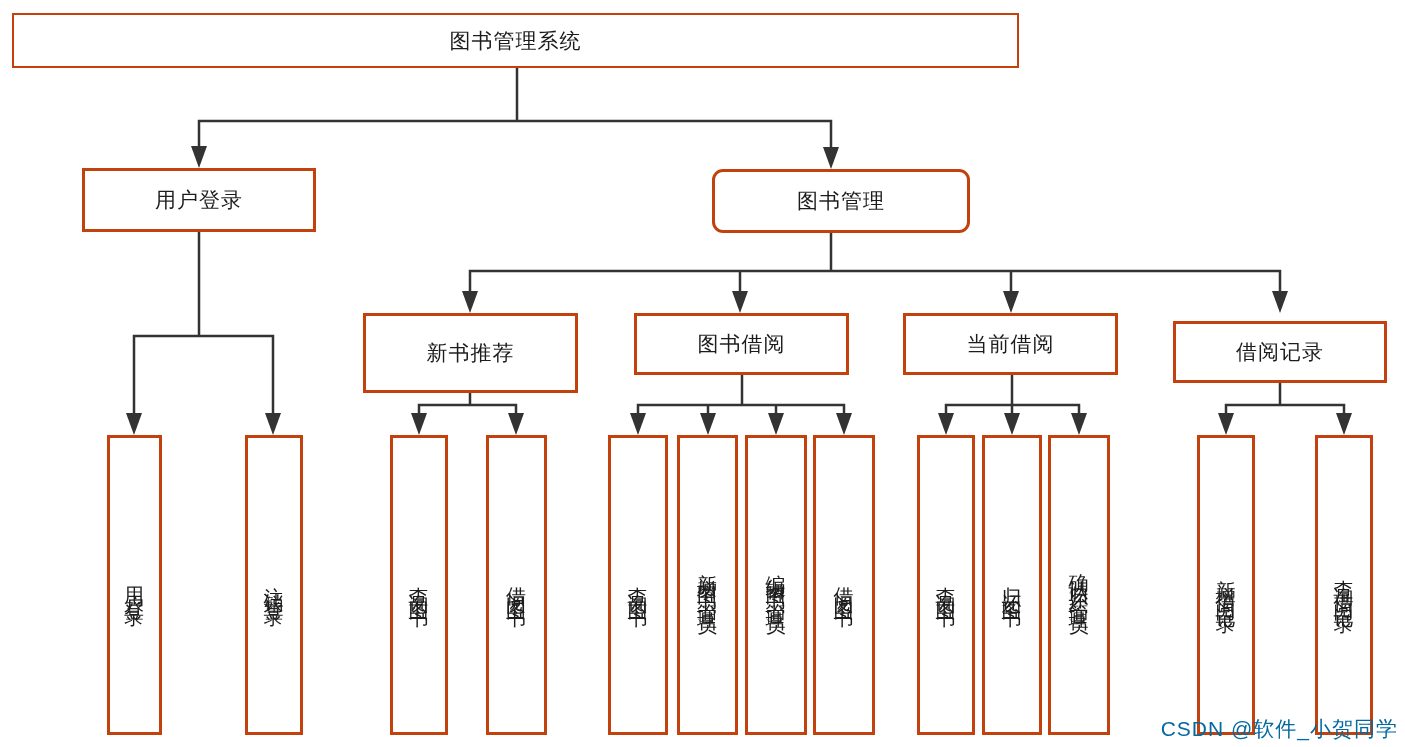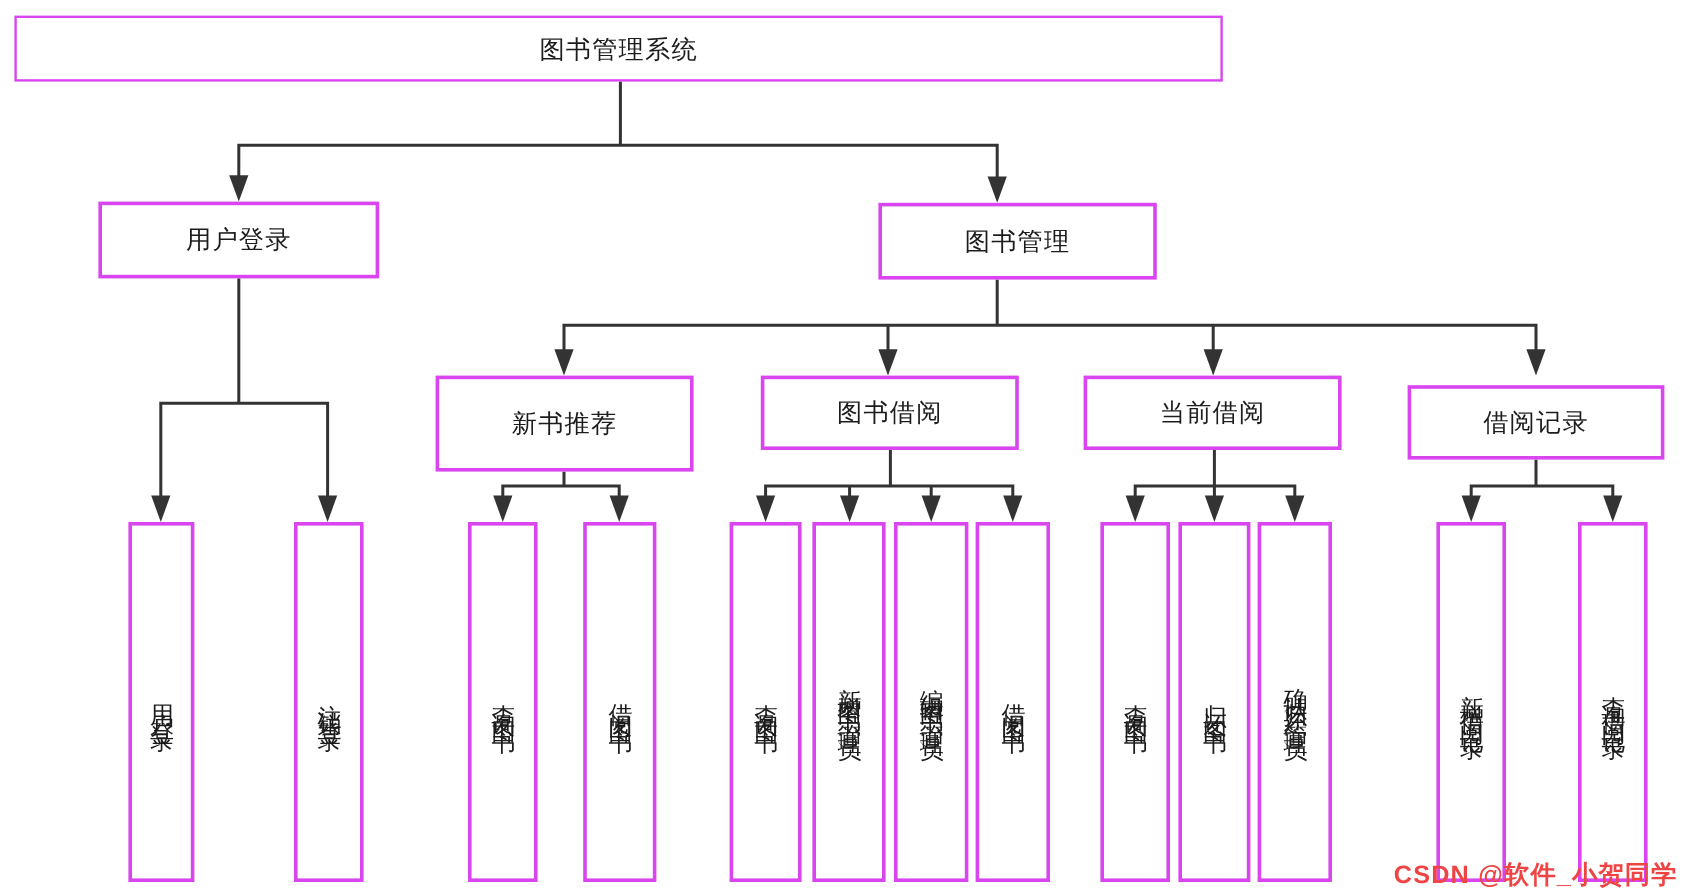--- a/index.html
+++ b/index.html
@@ -18,21 +18,21 @@
   .connector-layer {
     position: absolute;
     left: 0;
     top: 0;
     pointer-events: none;
   }
   .node {
     position: absolute;
     box-sizing: border-box;
     background: #ffffff;
-    border: 3px solid #d946ef;
+    border: 3px solid #c2410c;
     color: #1c1c1c;
     display: flex;
     align-items: center;
     justify-content: center;
     text-align: center;
   }
   .h-node {
     font-size: 21px;
     letter-spacing: 1px;
     white-space: nowrap;
@@ -49,25 +49,24 @@
     line-height: 1;
   }
   .v-node.long {
     letter-spacing: 6px;
   }
   .watermark {
     position: absolute;
     right: 7px;
     bottom: 4px;
     font-size: 21px;
-    color: #ef4444;
+    color: #0369a1;
     letter-spacing: 1px;
     white-space: nowrap;
     z-index: 20;
-    font-weight: bold;
   }
 </style>
 </head>
 <body>
 
 <div class="stage">
 
   <svg class="connector-layer" width="1405" height="747" viewBox="0 0 1405 747">
     <g stroke="#333333" stroke-width="2.5" fill="none" stroke-linecap="square">
 
@@ -107,21 +106,21 @@
       <polygon points="1004,413 1020,413 1012,435"></polygon>
       <polygon points="1071,413 1087,413 1079,435"></polygon>
       <polygon points="1218,413 1234,413 1226,435"></polygon>
       <polygon points="1336,413 1352,413 1344,435"></polygon>
     </g>
   </svg>
 
   <div class="node h-node root-node" style="left:12px; top:13px; width:1007px; height:55px;">图书管理系统</div>
 
   <div class="node h-node" style="left:82px; top:168px; width:234px; height:64px;">用户登录</div>
-  <div class="node h-node" style="left:732px; top:169px; width:232px; height:64px;">图书管理</div>
+  <div class="node h-node" style="left:712px; top:169px; width:258px; height:64px;border-radius:11px;">图书管理</div>
 
   <div class="node h-node" style="left:363px; top:313px; width:215px; height:80px;">新书推荐</div>
   <div class="node h-node" style="left:903px; top:313px; width:215px; height:62px;">当前借阅</div>
   <div class="node h-node" style="left:634px; top:313px; width:215px; height:62px;">图书借阅</div>
   <div class="node h-node" style="left:1173px; top:321px; width:214px; height:62px;">借阅记录</div>
 
   <div class="node v-node" style="left:107px; top:435px; width:55px; height:300px;">用户登录</div>
   <div class="node v-node" style="left:245px; top:435px; width:58px; height:300px;">注销登录</div>
 
   <div class="node v-node" style="left:390px; top:435px; width:58px; height:300px;">查询图书</div>

